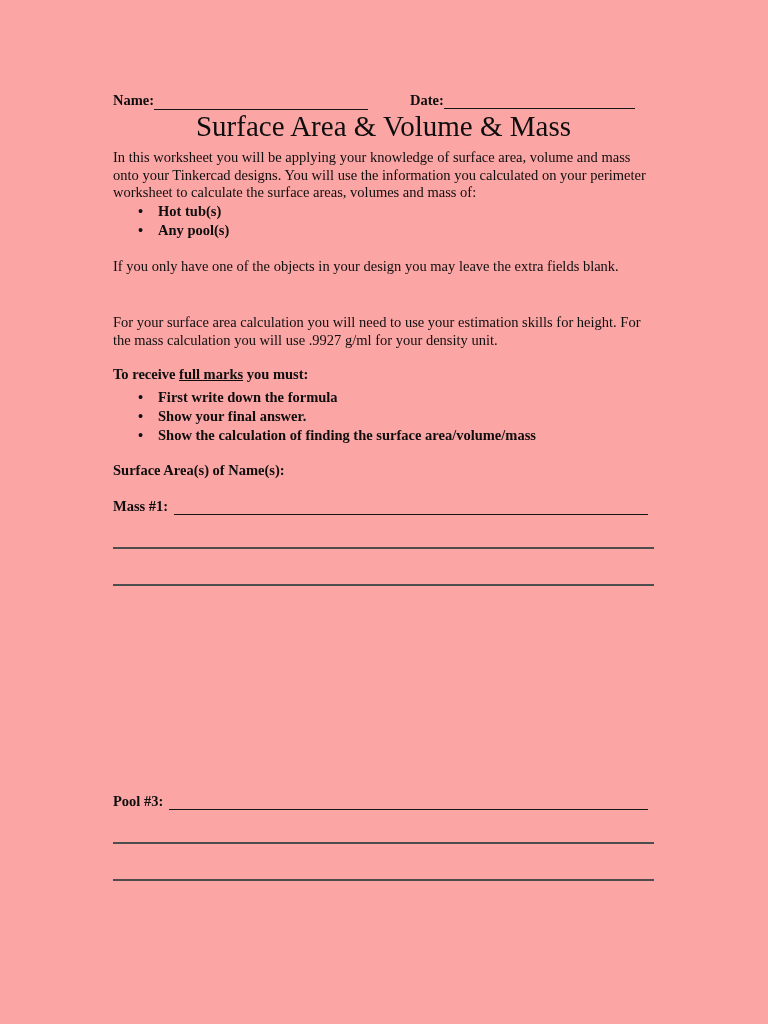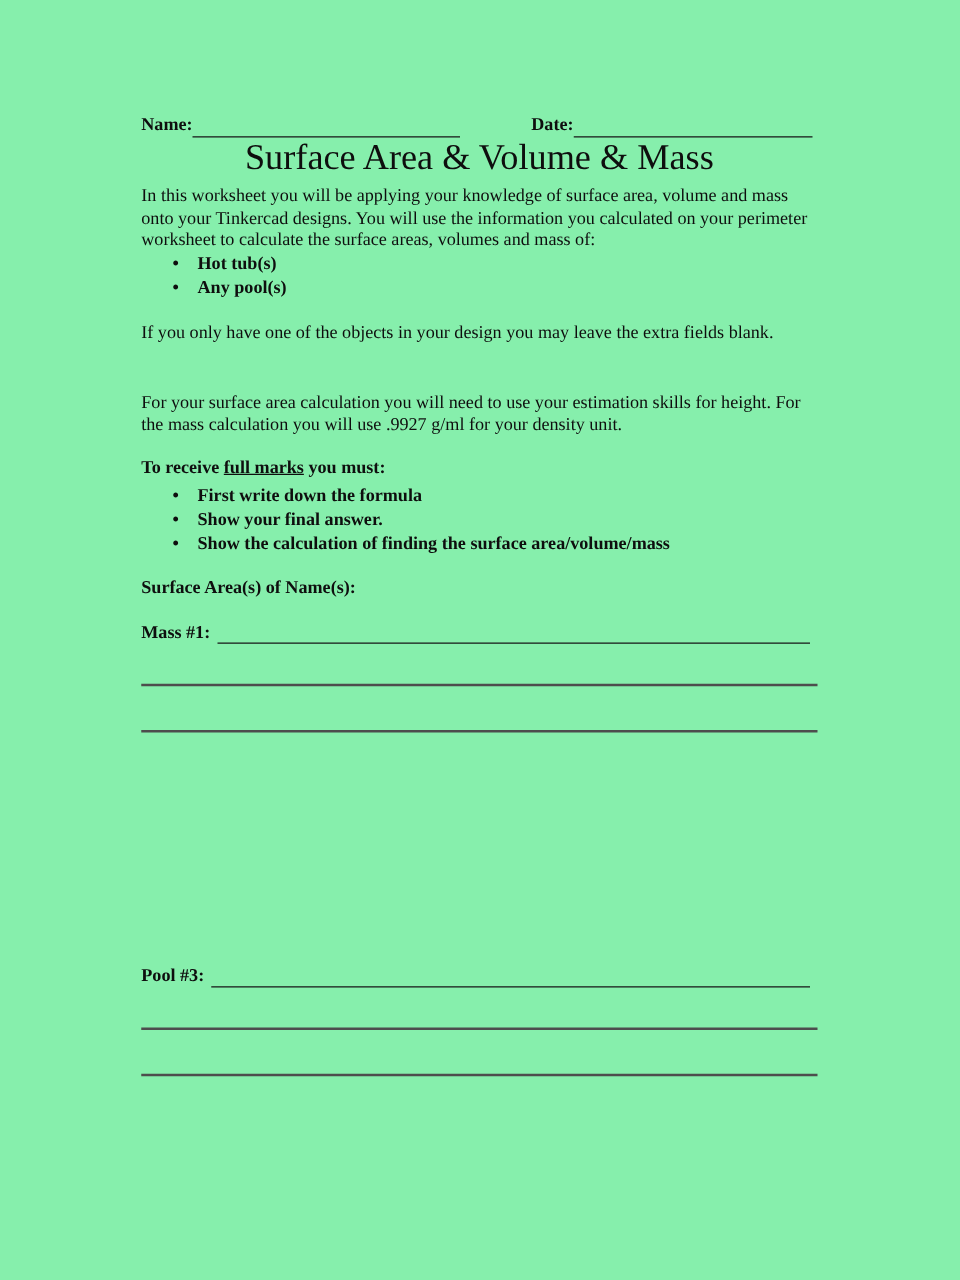--- a/index.html
+++ b/index.html
@@ -4,21 +4,21 @@
 <style>
   html, body {
     margin: 0;
     padding: 0;
     background: #ffffff;
   }
   .page {
     position: relative;
     width: 768px;
     height: 1024px;
-    background: #86efac;
+    background: #fca5a5;
     color: #0e0e0e;
     font-family: "Liberation Serif", "DejaVu Serif", serif;
     font-size: 14.5px;
     line-height: 17.5px;
     overflow: hidden;
     text-decoration: underline;
   }
 
   
   .header-row {
@@ -28,21 +28,21 @@
     width: 541px;
     height: 20px;
   }
   .field {
     position: absolute;
     top: 0;
     display: flex;
     align-items: flex-end;
   }
   .name-field { left: 0; }
-  .date-field { left: 312px; }
+  .date-field { left: 297px; align-items: center; }
   .field-label {
     font-weight: bold;
     white-space: nowrap;
   }
   .write-line {
     display: inline-block;
     height: 16px;
     border-bottom: 1.5px solid #161616;
   }
   .name-line { width: 214px; }
@@ -108,21 +108,21 @@
 
   
   .pool-block {
     position: absolute;
     left: 113px;
     width: 541px;
     height: 95px;
   }
   .pb1 { top: 497px; }
   .pb2 { top: 643px; }
-  .pb3 { top: 772px; }
+  .pb3 { top: 792px; }
   .pool-row {
     display: flex;
     align-items: flex-end;
     width: 535px;
     height: 18px;
   }
   .pool-label {
     font-weight: bold;
     white-space: nowrap;
   }

